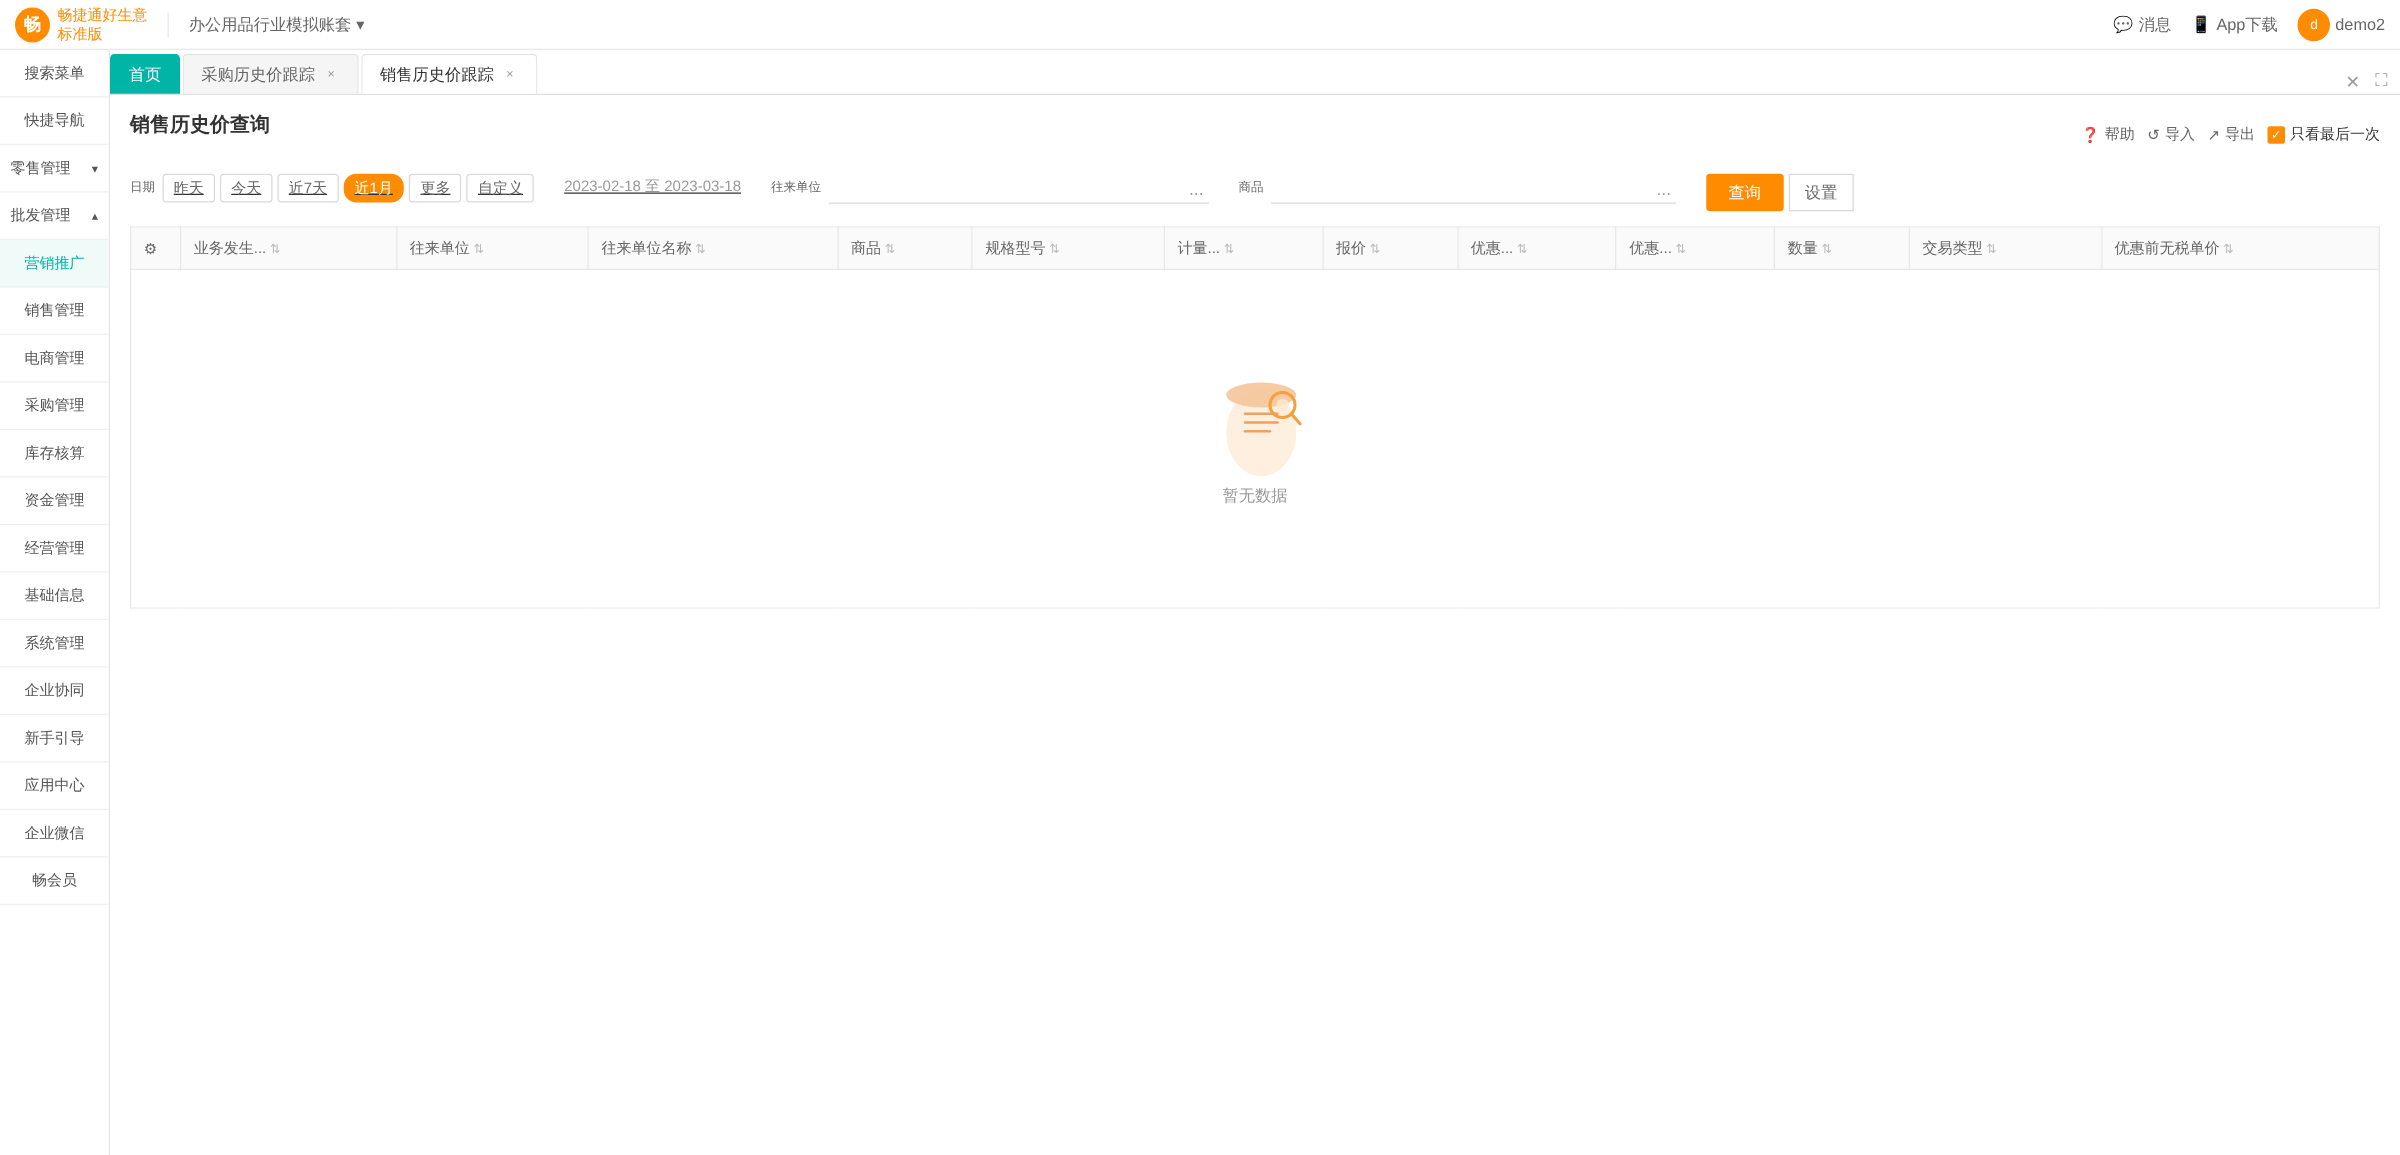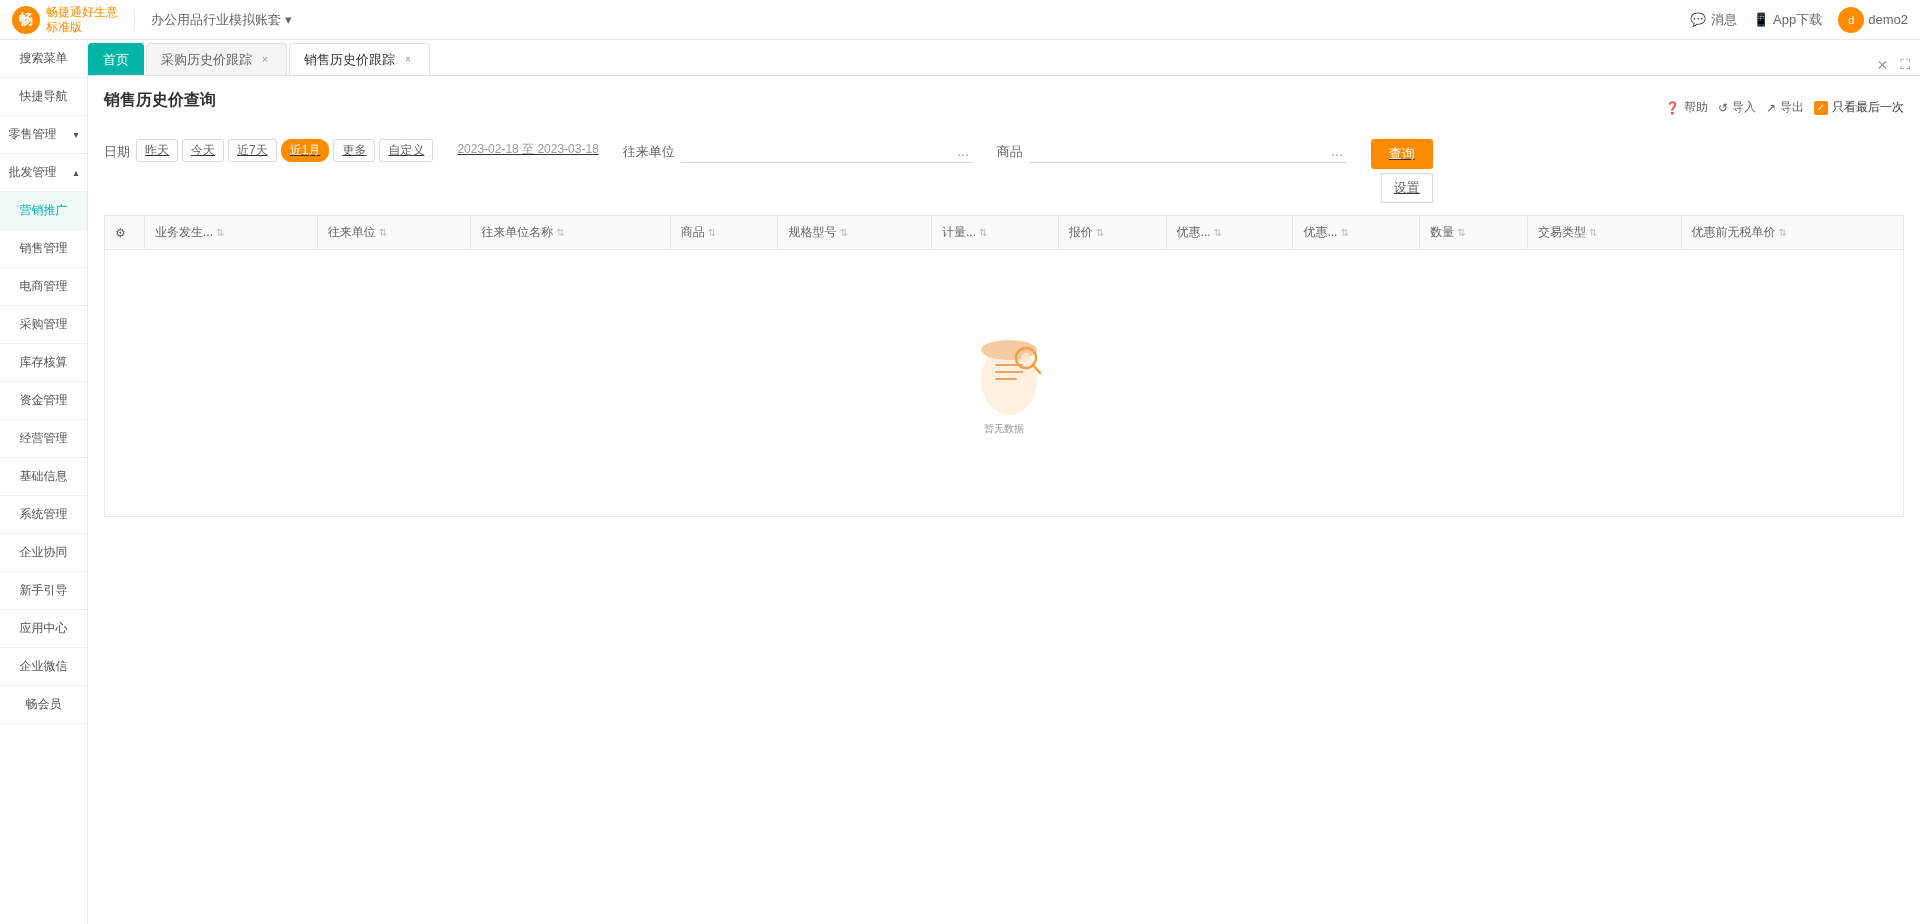--- a/index.html
+++ b/index.html
@@ -35,47 +35,47 @@
     .tab-bar-action { color: #999; cursor: pointer; font-size: 14px; padding: 2px; }
 
     
     .page-content { flex: 1; padding: 14px 16px; background: #fff; overflow: auto; }
     .page-title { font-size: 16px; font-weight: bold; color: #333; margin-bottom: 14px; }
     .toolbar-right { display: flex; align-items: center; gap: 10px; }
     .toolbar-action { display: flex; align-items: center; gap: 4px; color: #666; font-size: 12px; cursor: pointer; }
     .checkbox-item { display: flex; align-items: center; gap: 4px; font-size: 12px; color: #333; }
     .checkbox-checked { width: 14px; height: 14px; background: #ff8c00; border-radius: 2px; display: flex; align-items: center; justify-content: center; color: #fff; font-size: 10px; }
     .filter-item { display: flex; align-items: flex-start; gap: 6px; }
-    .filter-label { color: #666; font-size: 13px; white-space: nowrap; padding-top: 4px; }
+    .filter-label { color: #666; font-size: 10px; white-space: nowrap; padding-top: 4px; }
     .date-options { display: flex; gap: 4px; text-decoration: underline; }
     .date-buttons { display: flex; gap: 4px; align-items: center; }
     .date-btn { padding: 2px 8px; font-size: 12px; cursor: pointer; border: 1px solid #d9d9d9; background: #fff; border-radius: 3px; color: #666; }
     .date-btn.active { background: #ff8c00; color: #fff; border-color: #ff8c00; border-radius: 10px; }
     .date-range { font-size: 12px; color: #999; padding-top: 2px; margin-left: 20px; }
     .filter-input-wrap { position: relative; display: flex; align-items: center; }
     .filter-input { border: none; border-bottom: 1px solid #d9d9d9; outline: none; padding: 4px 20px 4px 4px; width: 280px; font-size: 13px; color: #333; }
     .filter-input-dots { position: absolute; right: 4px; color: #999; font-size: 14px; cursor: pointer; }
 
     
     .search-btn { background: #ff8c00; color: #fff; border: none; padding: 6px 18px; border-radius: 3px; cursor: pointer; font-size: 13px; }
     .settings-btn { background: #fff; color: #666; border: 1px solid #d9d9d9; padding: 5px 12px; border-radius: 0; cursor: pointer; font-size: 13px; }
-    .btn-group { display: flex; flex-direction: column; gap: 4px; align-items: flex-end; text-decoration: underline; }
+    .btn-group { display: flex; flex-direction: row; gap: 4px; align-items: flex-end; }
 
     
     .table-area { flex: 1; overflow: auto; }
     .data-table { width: 100%; border-collapse: collapse; }
     .data-table th { background: #fafafa; border: 1px solid #e8e8e8; padding: 8px 10px; font-size: 12px; color: #666; font-weight: normal; text-align: left; white-space: nowrap; cursor: pointer; }
     .data-table th .th-inner { display: flex; align-items: center; gap: 3px; }
     .sort-icon { color: #bbb; font-size: 10px; }
     .settings-col { width: 40px; text-align: center; }
 
     
     .empty-state { display: flex; flex-direction: column; align-items: center; justify-content: center; padding: 80px 0; }
     .empty-icon { width: 80px; height: 80px; margin-bottom: 12px; position: relative; }
-    .empty-text { color: #999; font-size: 10px; text-align: center; }
+    .empty-text { color: #999; font-size: 13px; text-align: center; }
   </style>
 </head>
 <body>
 
 <div class="header">
   <div class="header-left">
     <div class="logo-area">
       <div class="logo-icon">畅</div>
       <div class="logo-text">
         <div>畅捷通好生意</div>

